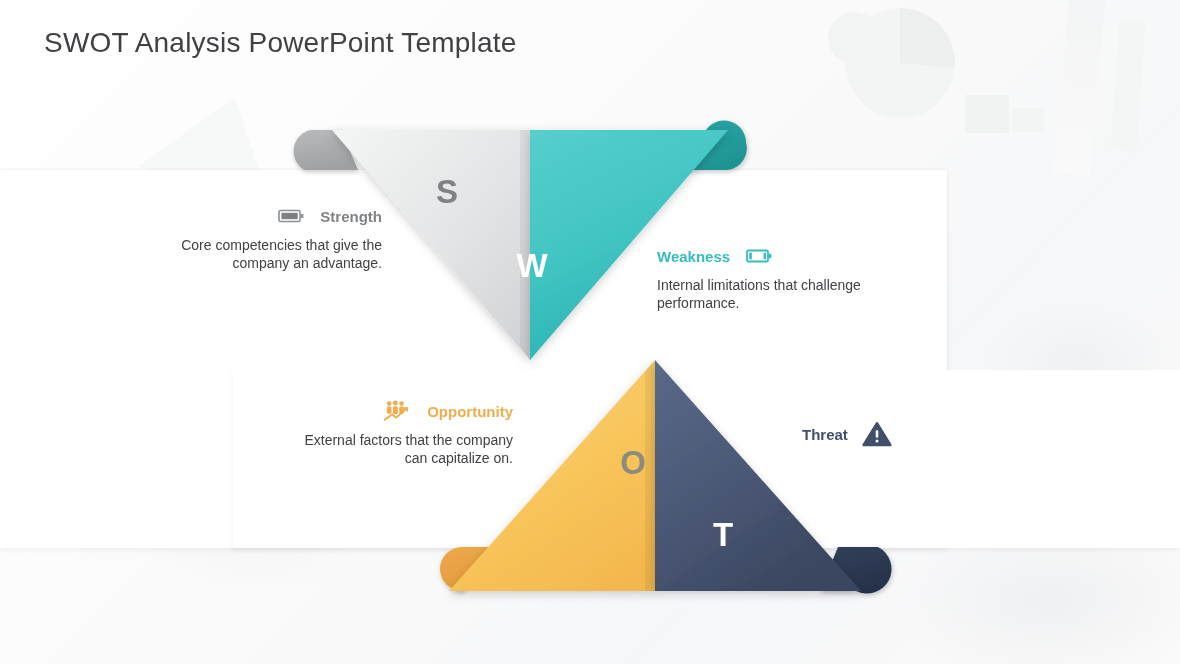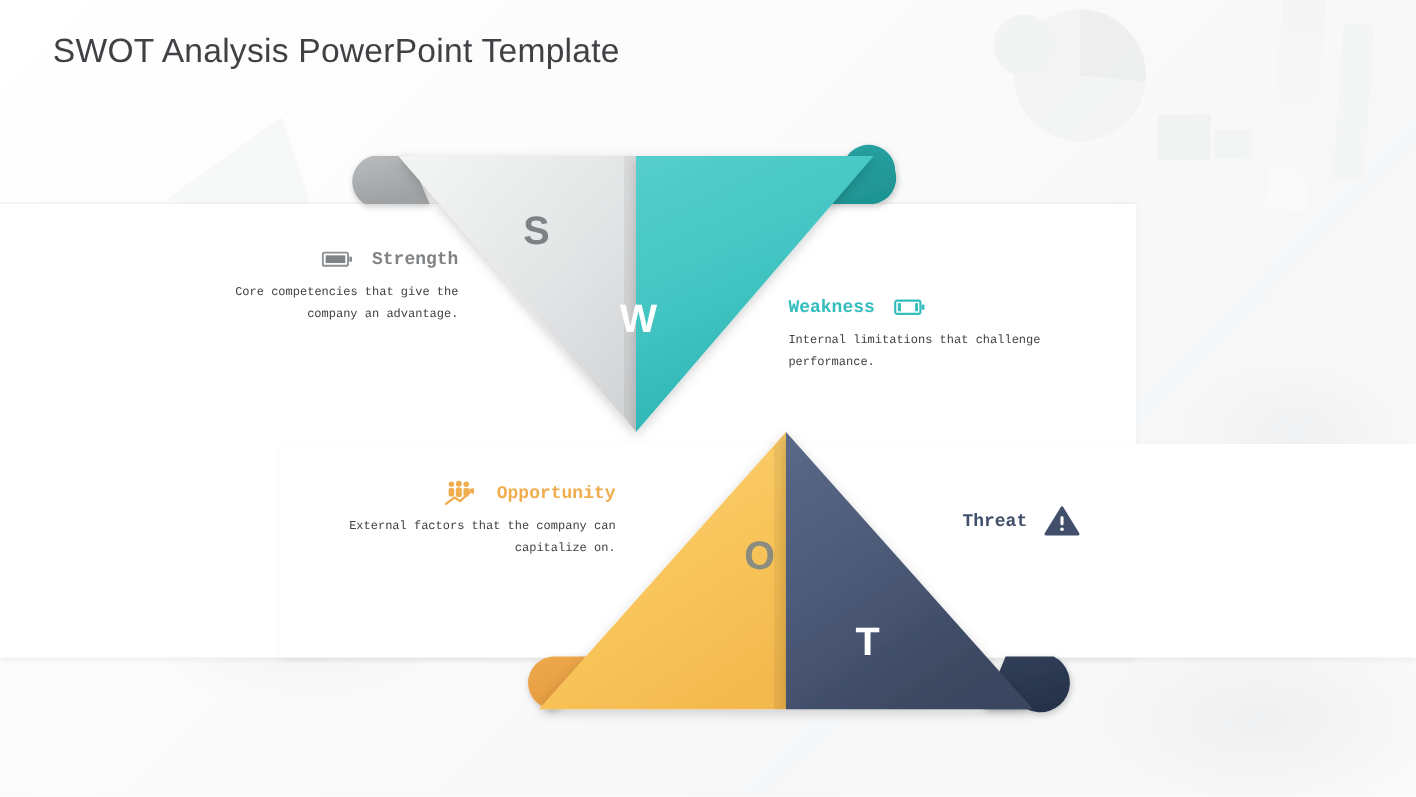--- a/index.html
+++ b/index.html
@@ -91,38 +91,38 @@
     font-weight: 400;
     color: #3f4145;
     letter-spacing: .2px;
     white-space: nowrap;
   }
 
   
   #swot-graphic { position: absolute; left: 0; top: 0; width: 1180px; height: 664px; }
 
   
-  .info { position: absolute; font-family: Liberation Mono, monospace; }
+  .info { position: absolute; }
 
   .info-head {
     display: flex;
     align-items: center;
     gap: 14px;
     margin-bottom: 9px;
   }
   .info-head.right { justify-content: flex-end; }
   .info-head.left  { justify-content: flex-start; }
 
   .info-title {
     font-size: 15px;
     font-weight: 700;
     white-space: nowrap;
   }
   .info-desc {
-    font-size: 10px;
+    font-size: 14px;
     line-height: 18px;
     color: #3f4145;
   }
   .align-right { text-align: right; }
   .align-left  { text-align: left; }
 
   .icon-box {
     width: 30px; height: 22px;
     display: flex; align-items: center; justify-content: center;
     flex: 0 0 auto;

